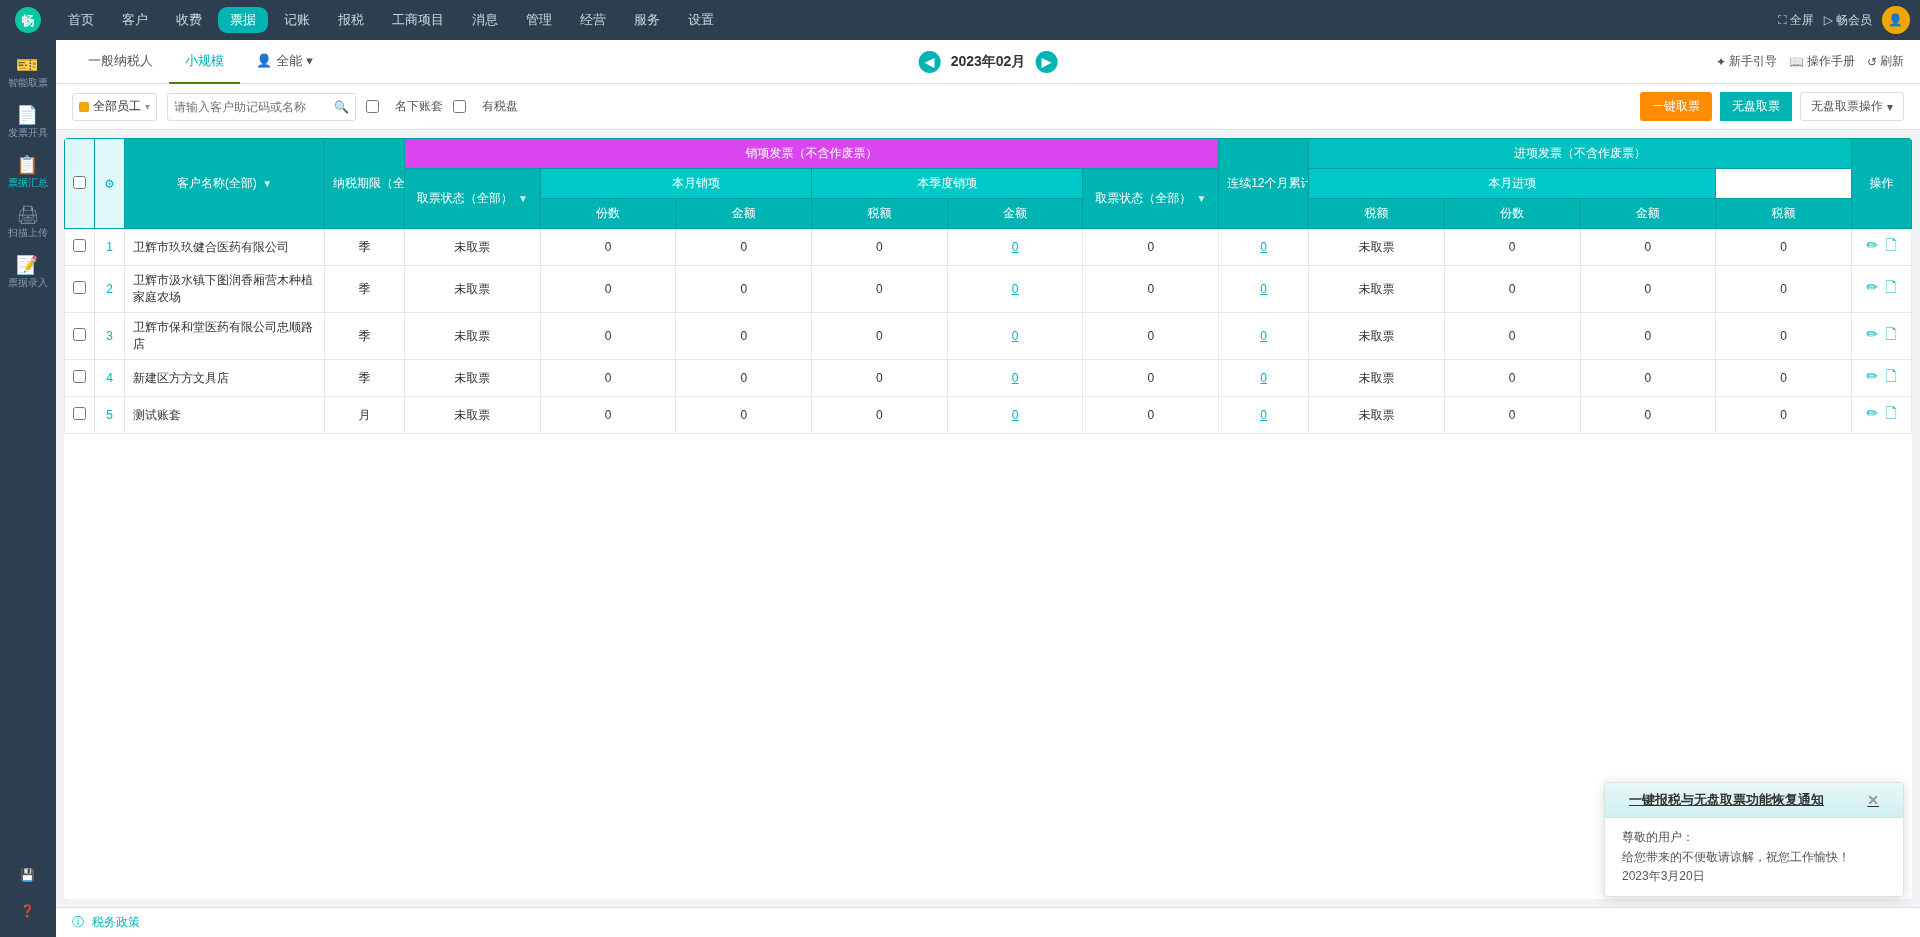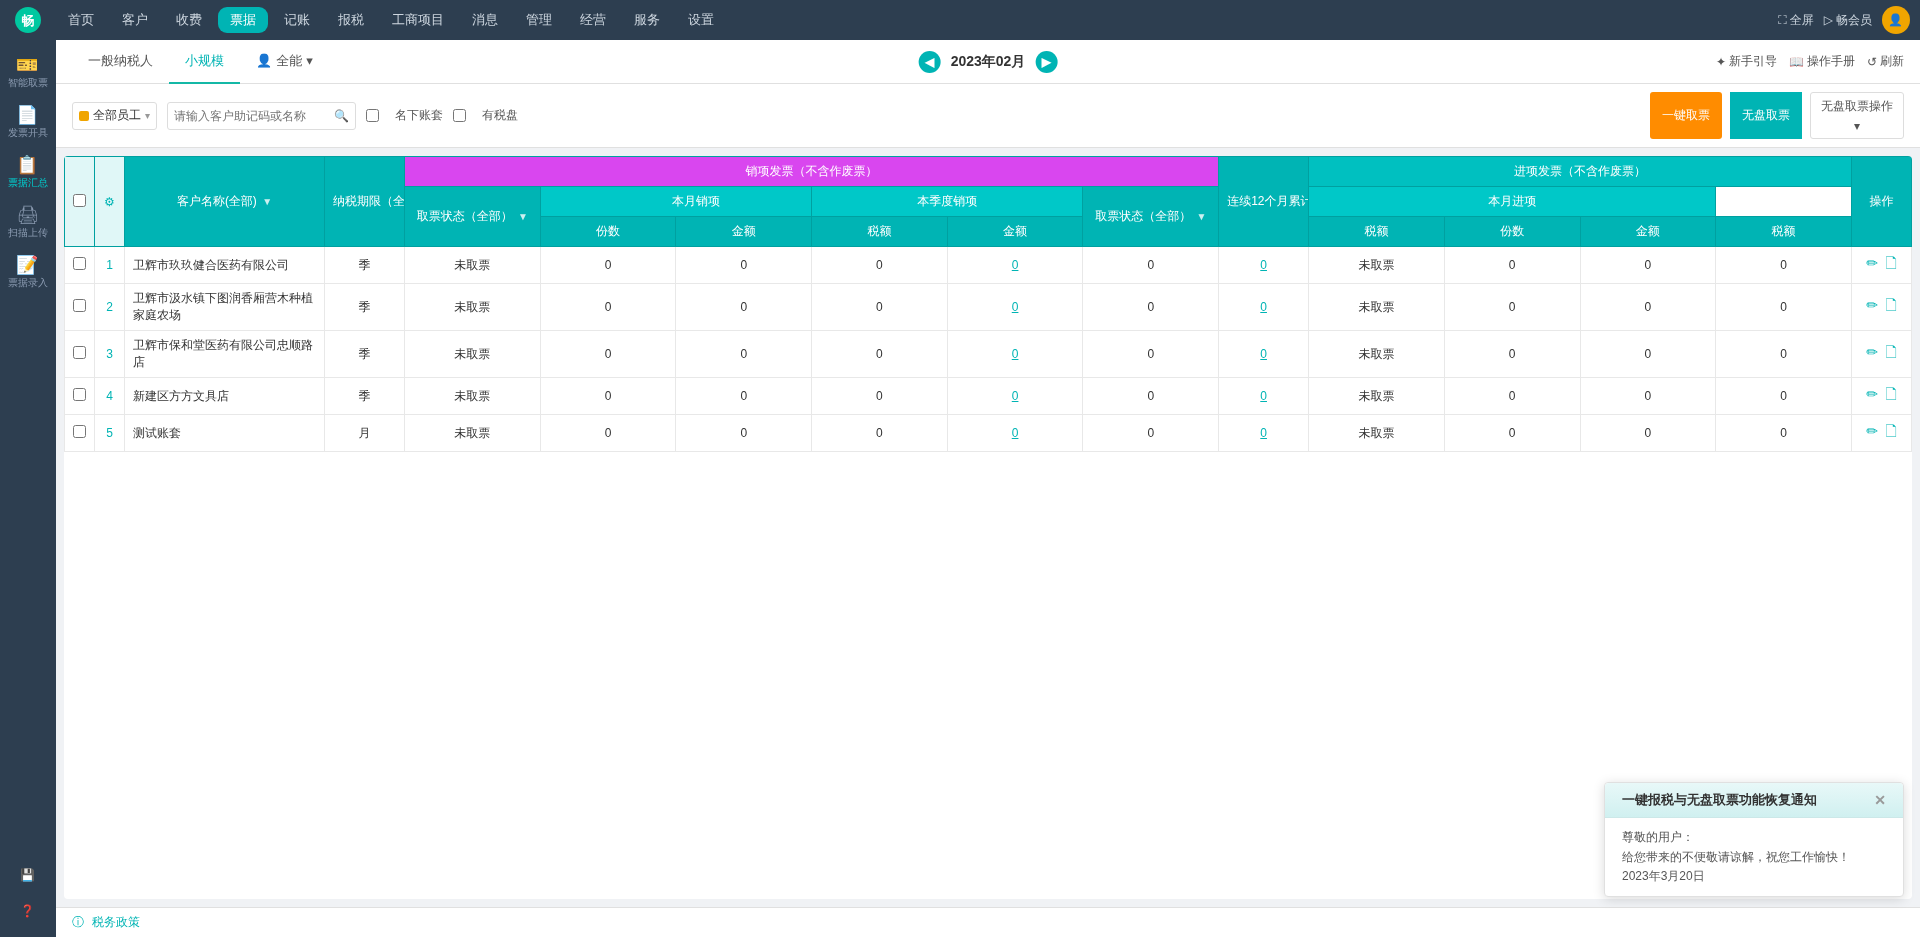--- a/index.html
+++ b/index.html
@@ -242,21 +242,20 @@
       color: #555;
       border: 1px solid #ddd;
       border-radius: 3px;
       padding: 5px 10px;
       cursor: pointer;
       font-size: 12px;
       display: flex;
       align-items: center;
       gap: 4px;
       white-space: nowrap;
-      flex-direction: column;
     }
 
     
     .table-container {
       flex: 1;
       overflow: auto;
       margin: 8px;
       background: #fff;
       border-radius: 4px;
     }
@@ -297,29 +296,30 @@
       width: 300px;
       background: #fff;
       border: 1px solid #e0e0e0;
       border-radius: 4px;
       box-shadow: 0 2px 12px rgba(0,0,0,0.15);
       font-size: 12px;
       z-index: 100;
     }
     .notification-header {
       background: linear-gradient(to bottom, #e8f8f8, #d0f0f0);
-      padding: 8px 17px;
+      padding: 8px 24px;
       display: flex;
       align-items: center;
       justify-content: space-between;
       font-size: 13px;
       font-weight: bold;
       color: #333;
       border-radius: 4px 4px 0 0;
       border-bottom: 1px solid #cce8e8;
+      text-decoration: underline;
     }
     .notification-close {
       cursor: pointer;
       color: #999;
       font-size: 14px;
     }
     .notification-body {
       padding: 10px 17px;
       color: #555;
       line-height: 1.6;
@@ -427,21 +427,21 @@
     </div>
   </div>
 </div>
 
 <div class="main-content">
 
   <div class="sub-tabs-wrapper">
     <div class="sub-tab">
       <span>一般纳税人</span>
     </div>
-    <div class="sub-tab active" style="border-bottom: 2px solid #14b8a6;">
+    <div class="sub-tab active" style="border-bottom: 2px solid #4d7c0f;">
       <span>小规模</span>
     </div>
     <div class="sub-tab">
       <span>👤</span>
       <span>全能</span>
       <span>▾</span>
     </div>
 
     <div class="date-nav">
       <div class="arrow">◀</div>

